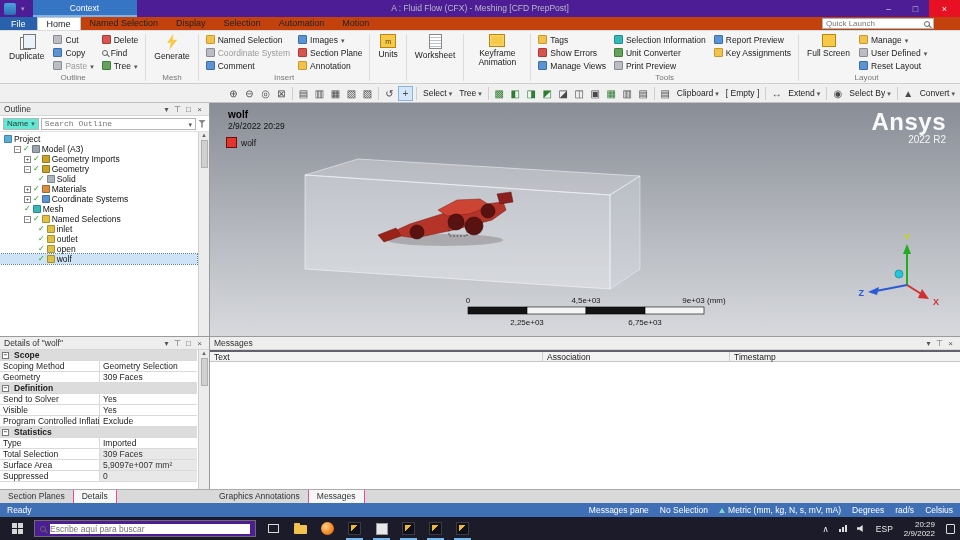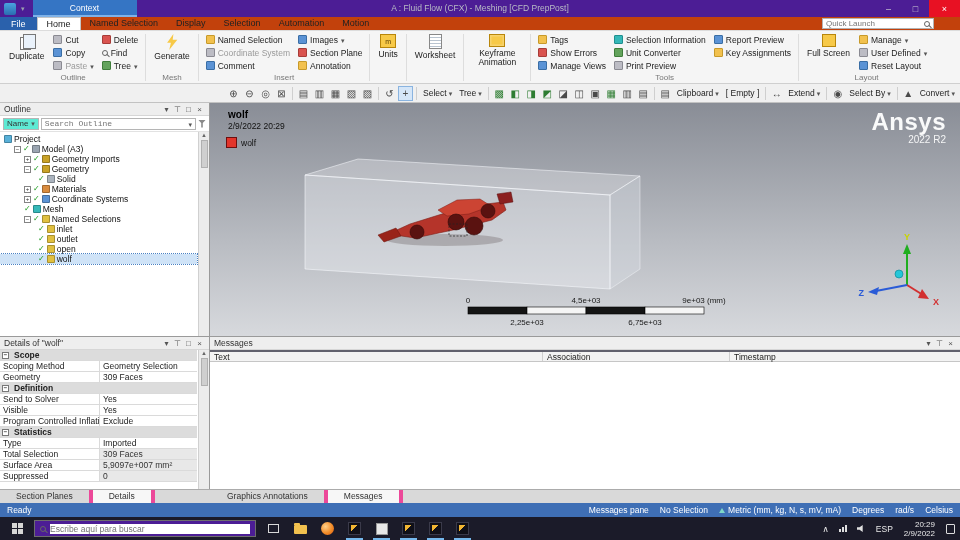--- a/index.html
+++ b/index.html
@@ -111,21 +111,21 @@
   #messages{position:absolute;left:210px;top:336px;width:750px;height:153px;background:#fff;border-top:1px solid #9a9a9a;display:flex;flex-direction:column;}
   .mcols{height:12px;display:flex;background:#f3f3f3;border-top:2px solid #62626e;border-bottom:1px solid #c6c6c6;font-size:8.5px;color:#222;flex:none;}
   .mc{padding:0 4px;border-right:1px solid #cfcfcf;display:flex;align-items:center;}
   .mc.t{width:333px;} .mc.a{width:187px;} .mc.ts{flex:1;border-right:none;}
   .mbody{flex:1;background:#fff;}
 
   
   #btabs{position:absolute;left:0;top:489px;width:100%;height:14px;background:#d9d9d9;border-top:1px solid #ababab;display:flex;font-size:8.5px;color:#333;}
   .btabgrp{display:flex;}
   .btabgrp.left{width:211px;}
-  .btab{padding:0 16px;line-height:13px;border-right:4px solid #ec4899;white-space:nowrap;}
+  .btab{padding:0 8px;line-height:13px;border-right:1px solid #ec4899;white-space:nowrap;}
   .btab.active{background:#f7f7f7;}
 
   
   #statusbar{position:absolute;left:0;top:503px;width:100%;height:14px;background:#3f6fb5;color:#fff;display:flex;align-items:center;font-size:8.5px;padding:0 7px;gap:14px;}
   .sright{margin-left:auto;display:flex;align-items:center;gap:11px;}
   .sunit{display:flex;align-items:center;gap:3px;}
   .stri{width:0;height:0;border-left:3px solid transparent;border-right:3px solid transparent;border-bottom:5px solid #7fd8c8;flex:none;}
 
   
   #taskbar{position:absolute;left:0;top:517px;width:100%;height:23px;background:#1b1b29;display:flex;align-items:center;}

